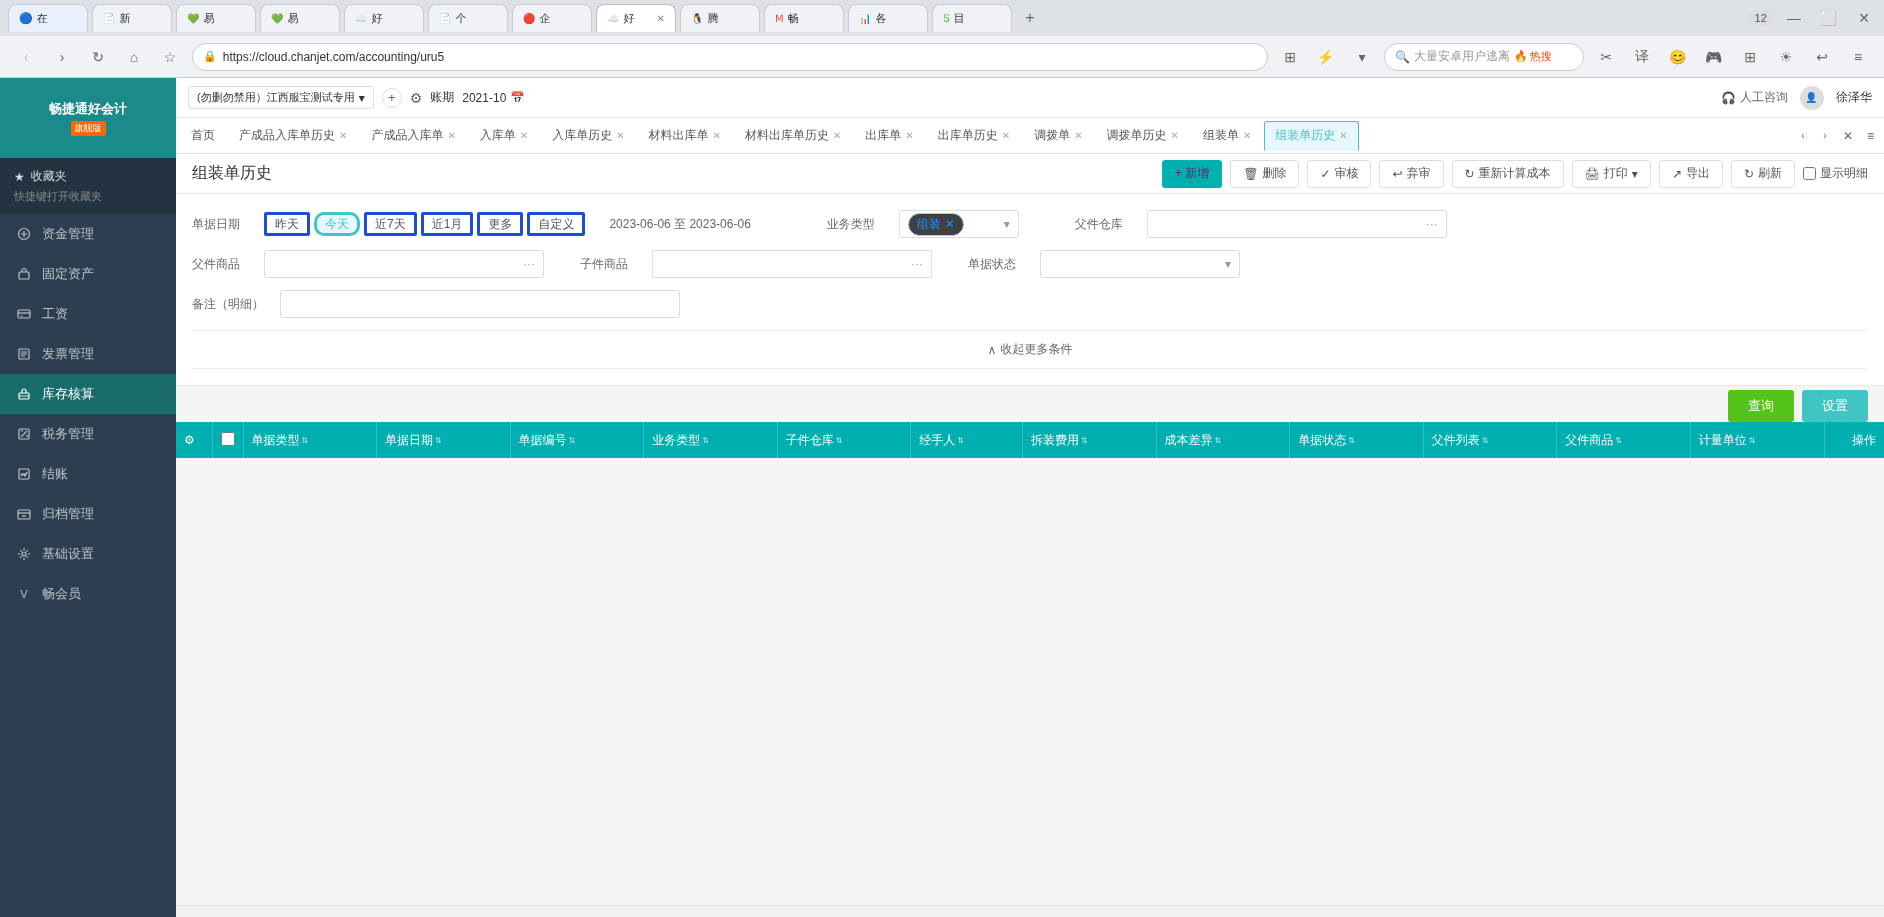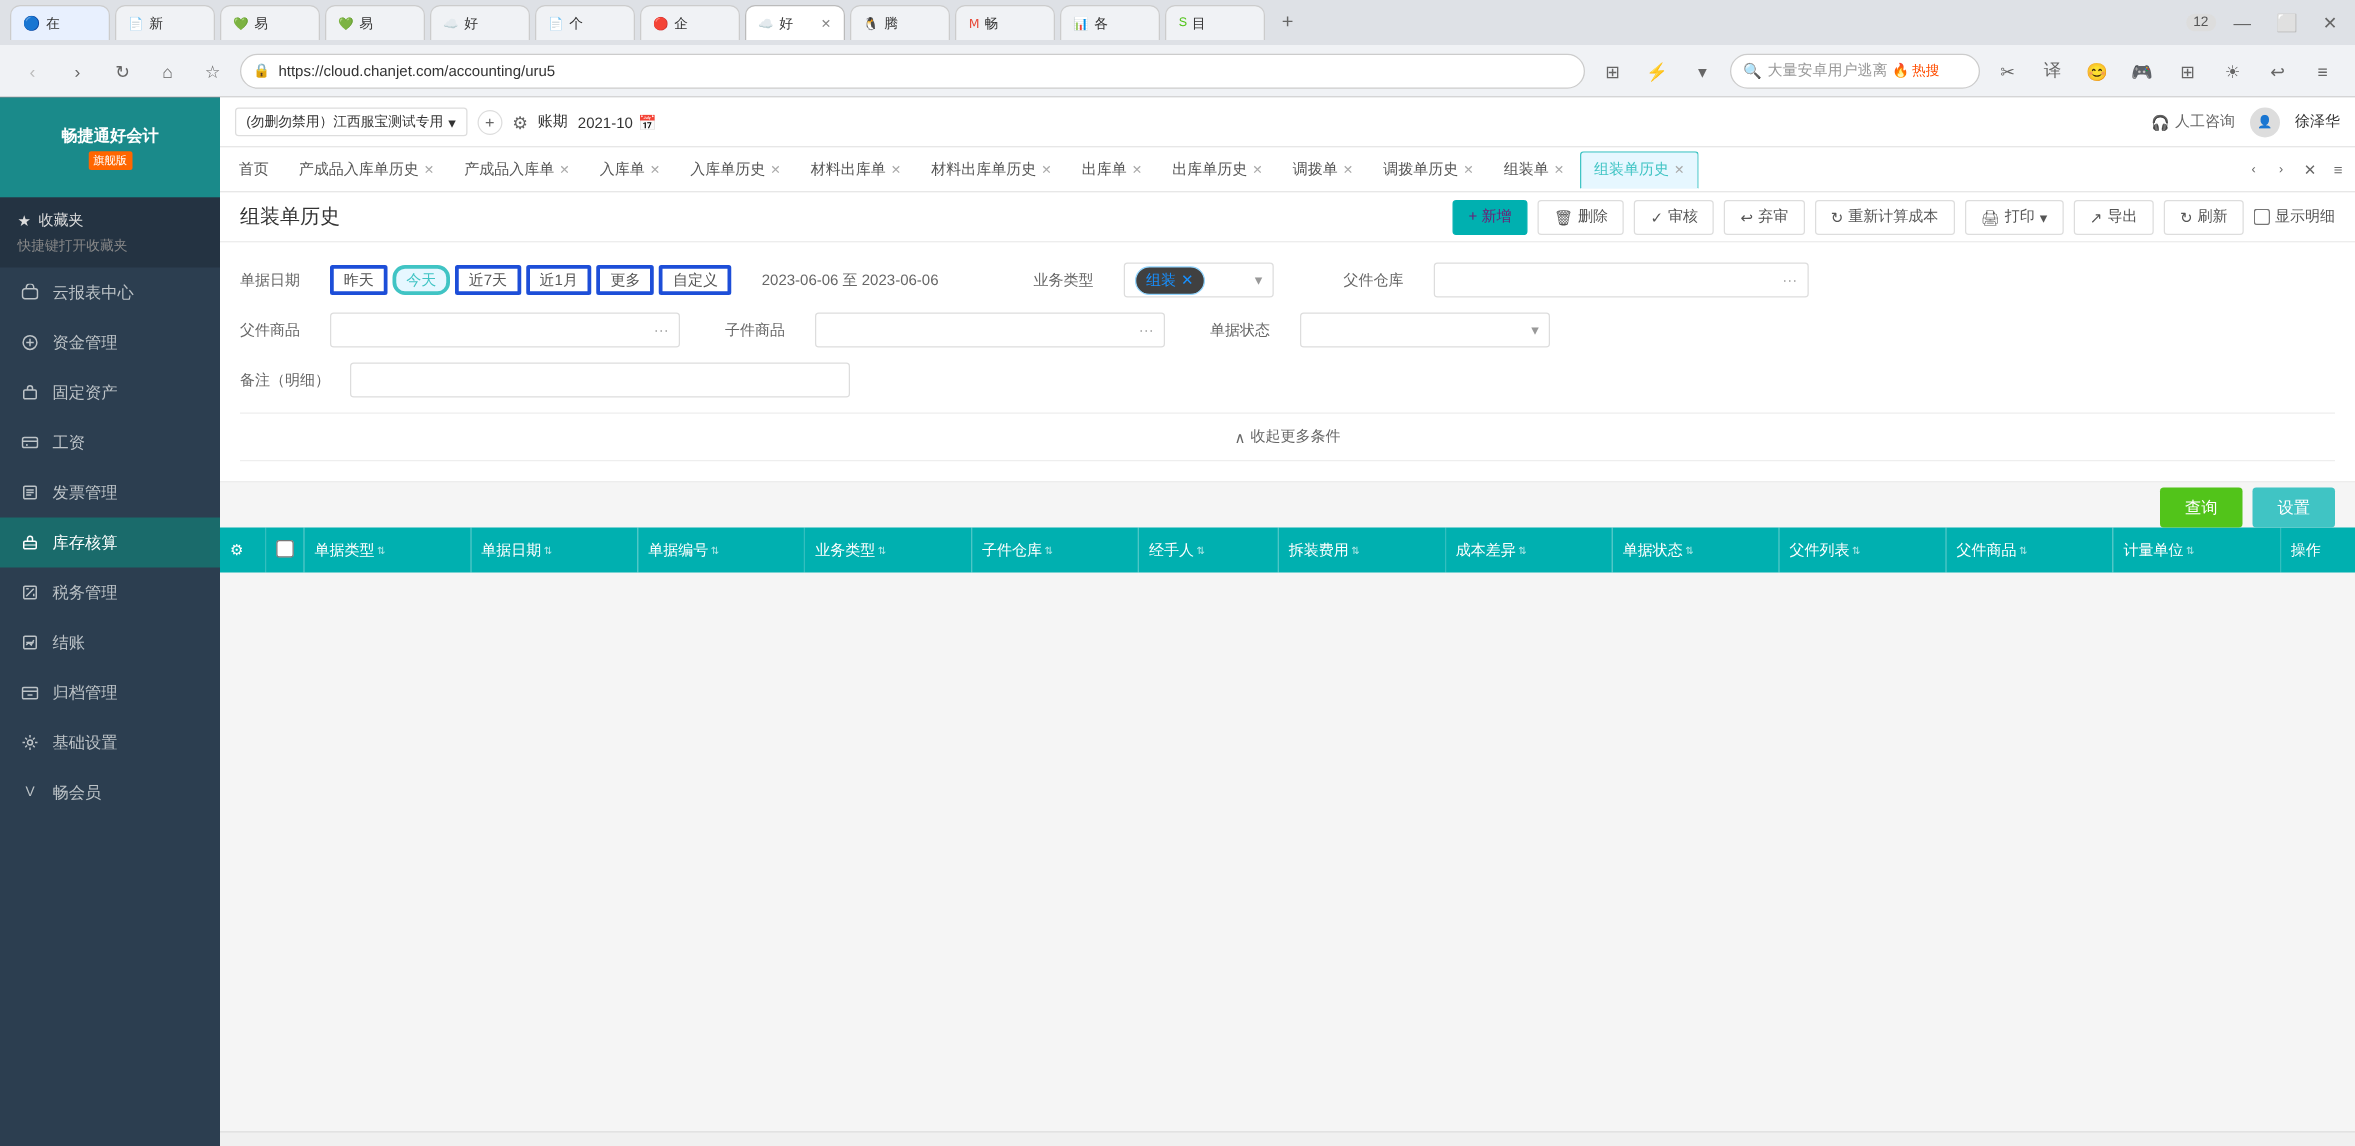--- a/index.html
+++ b/index.html
@@ -76,21 +76,21 @@
     .filter-tag { display: inline-flex; align-items: center; gap: 4px; background: #404040; border: 1px solid #91d5ff; color: #1890ff; padding: 2px 8px; border-radius: 12px; font-size: 12px; }
     .filter-tag-close { cursor: pointer; color: #1890ff; }
     .filter-input { height: 28px; border: 1px solid #ddd; border-radius: 3px; padding: 0 8px; font-size: 12px; color: #333; min-width: 120px; }
     .collapse-btn { display: flex; align-items: center; justify-content: center; gap: 4px; color: #666; font-size: 12px; cursor: pointer; padding: 6px 0; }
 
     
     .table-area { flex: 1; overflow: auto; }
     .data-table { width: 100%; border-collapse: collapse; }
     .table-header-row { background: #00b0b0; }
     .table-header-row th { height: 36px; padding: 0 8px; color: #fff; font-size: 12px; font-weight: normal; text-align: left; border-right: 1px solid rgba(255,255,255,0.2); white-space: nowrap; }
-    .table-header-row th:last-child { border-right: none; }
+    .table-header-row th:last-child { border-right: none; text-align: right; }
     .th-sort { display: inline-flex; align-items: center; gap: 2px; }
     .sort-icon { font-size: 8px; opacity: 0.7; }
     .th-settings { width: 36px; text-align: center; }
     .th-checkbox { width: 30px; text-align: center; }
     .th-actions { width: 60px; text-align: center; }
     .header-checkbox { width: 14px; height: 14px; cursor: pointer; }
 
     
     .scrollbar-area { height: 12px; background: #f0f0f0; border-top: 1px solid #ddd; }
 
@@ -202,29 +202,20 @@
           <span>★</span>
           <span>收藏夹</span>
         </div>
         <div class="favorites-hint">快捷键打开收藏夹</div>
       </div>
 
       <div class="sidebar-menu">
         <div class="menu-item">
           <div class="menu-icon">
             <svg width="14" height="14" viewBox="0 0 14 14" fill="none">
-              <rect x="1" y="4" width="12" height="8" rx="2" stroke="#bdc3c7" stroke-width="1.2"></rect>
-              <path d="M4 4V3a3 3 0 016 0v1" stroke="#bdc3c7" stroke-width="1.2"></path>
-            </svg>
-          </div>
-          <span>云报表中心</span>
-        </div>
-        <div class="menu-item">
-          <div class="menu-icon">
-            <svg width="14" height="14" viewBox="0 0 14 14" fill="none">
               <circle cx="7" cy="7" r="5.5" stroke="#bdc3c7" stroke-width="1.2"></circle>
               <path d="M7 4v6M4 7h6" stroke="#bdc3c7" stroke-width="1.2"></path>
             </svg>
           </div>
           <span>资金管理</span>
         </div>
         <div class="menu-item">
           <div class="menu-icon">
             <svg width="14" height="14" viewBox="0 0 14 14" fill="none">
               <rect x="2" y="5" width="10" height="7" rx="1" stroke="#bdc3c7" stroke-width="1.2"></rect>

